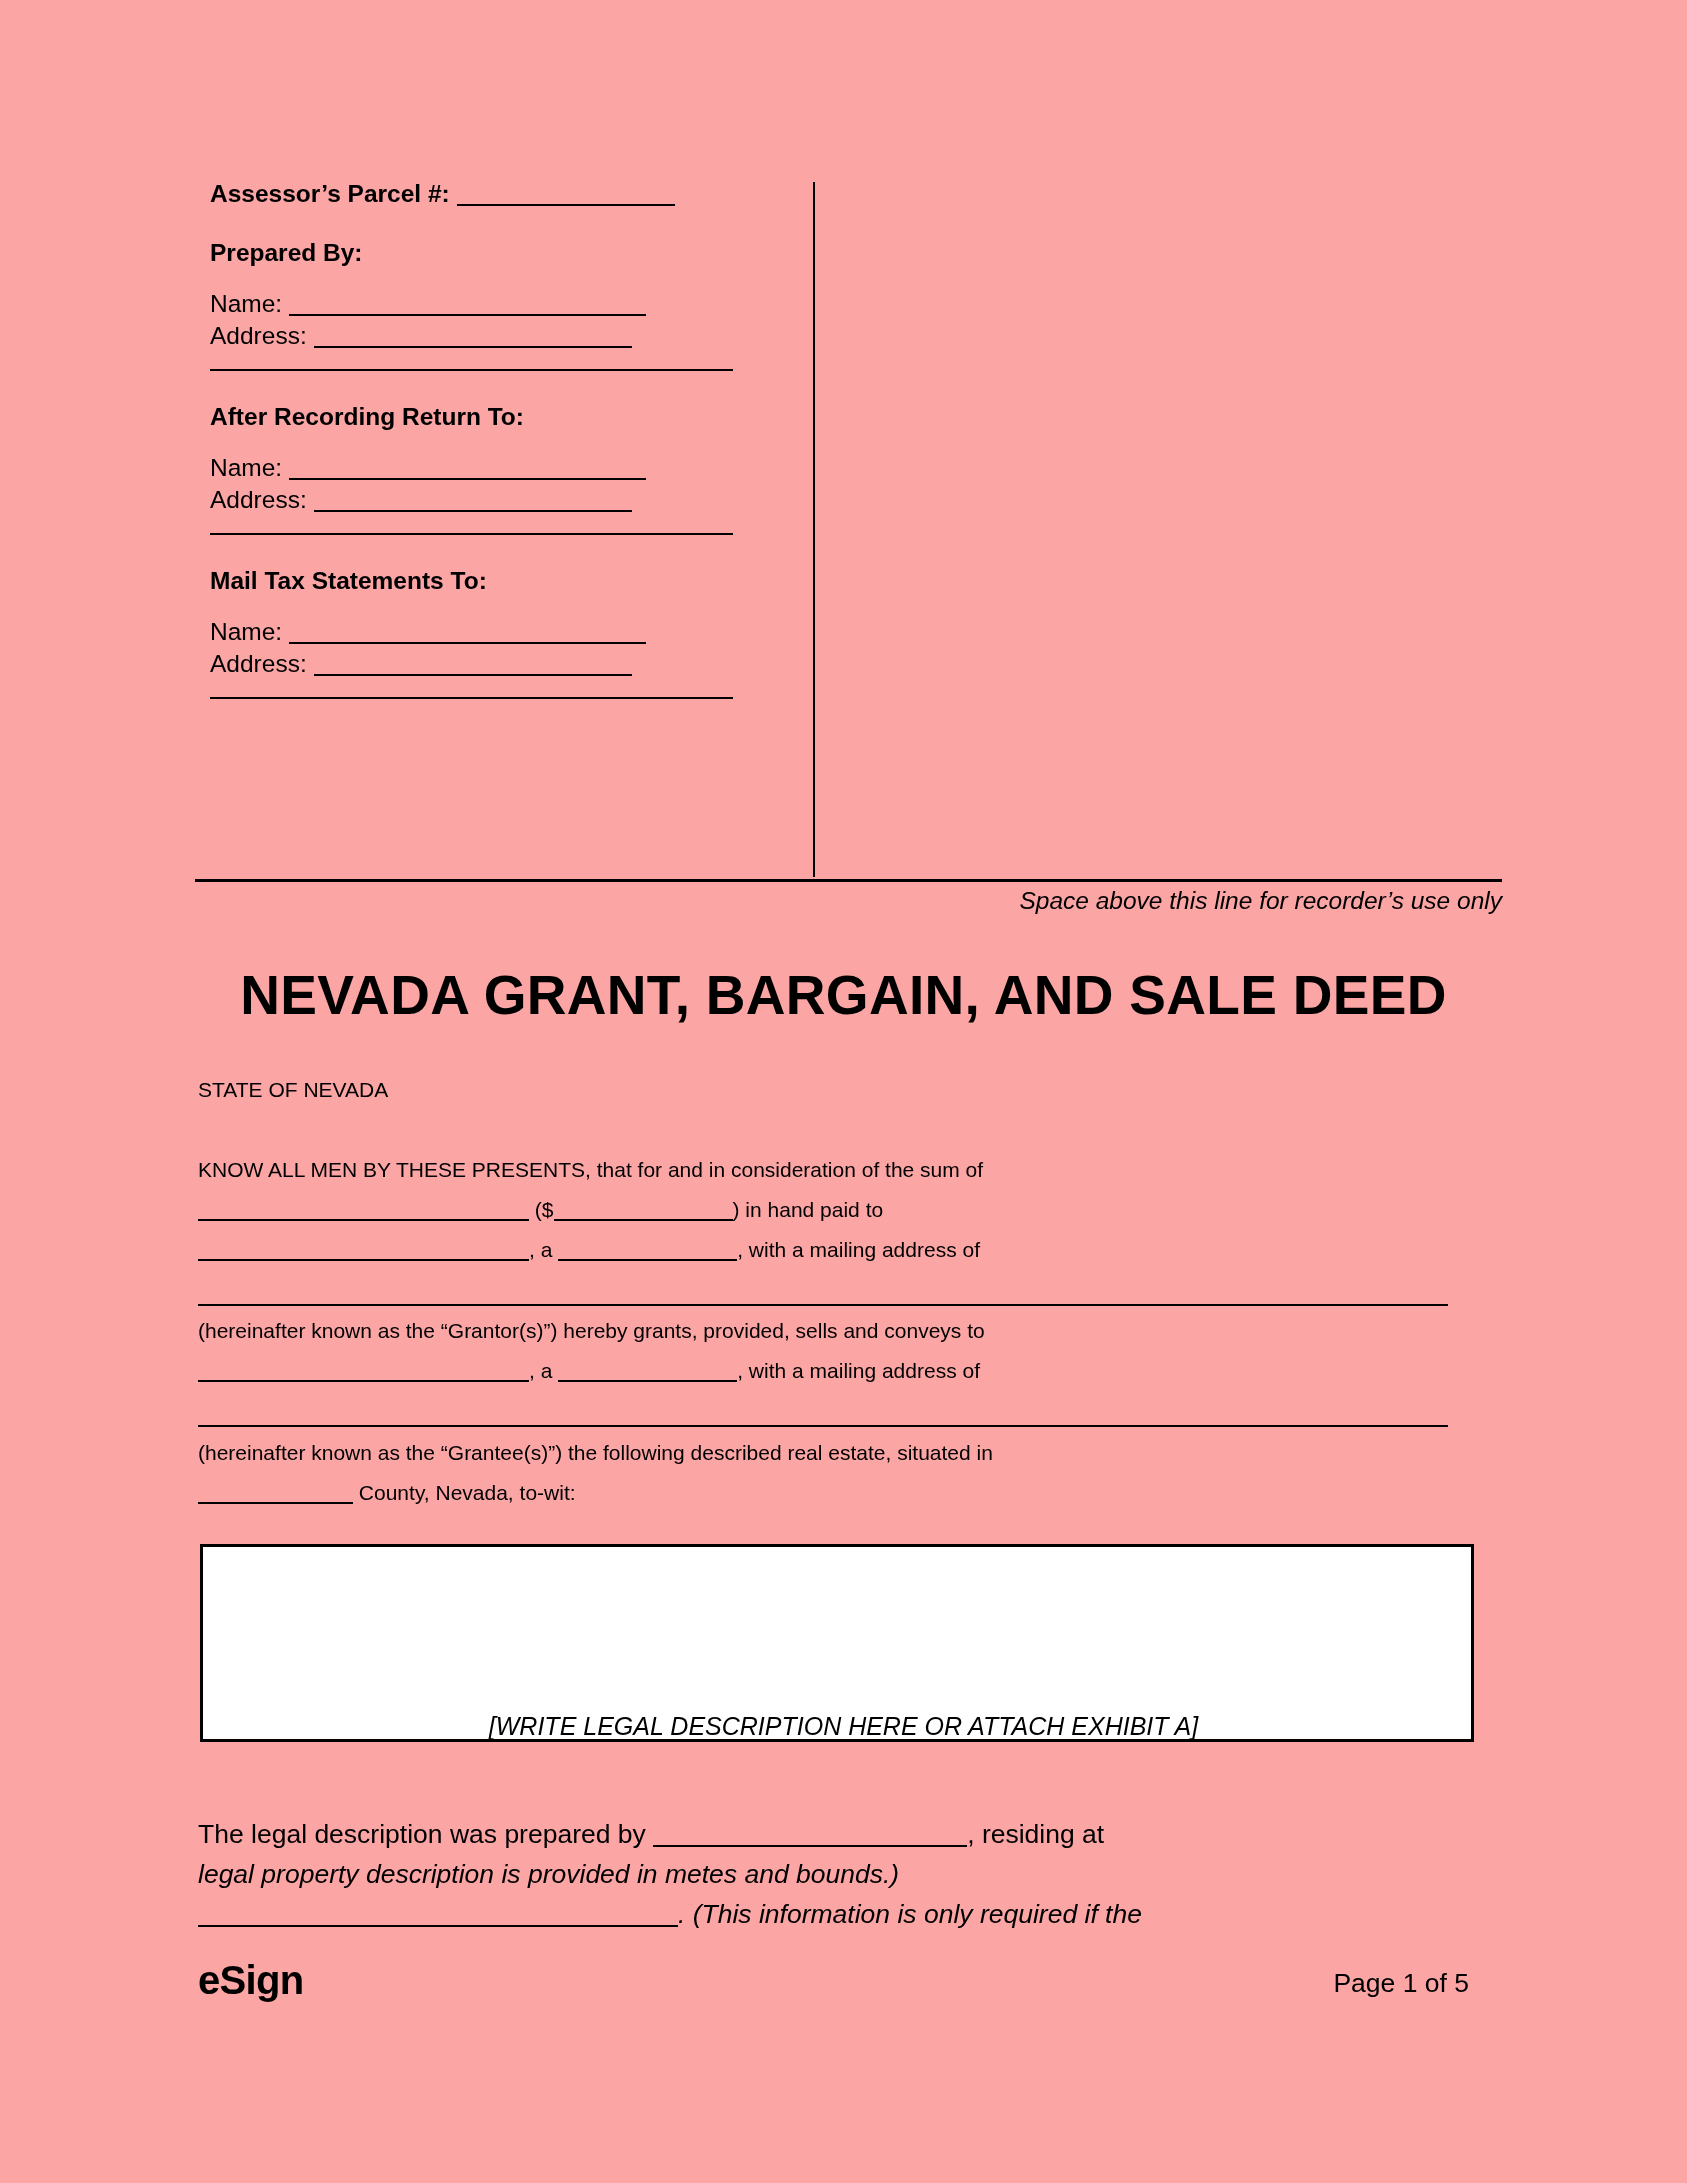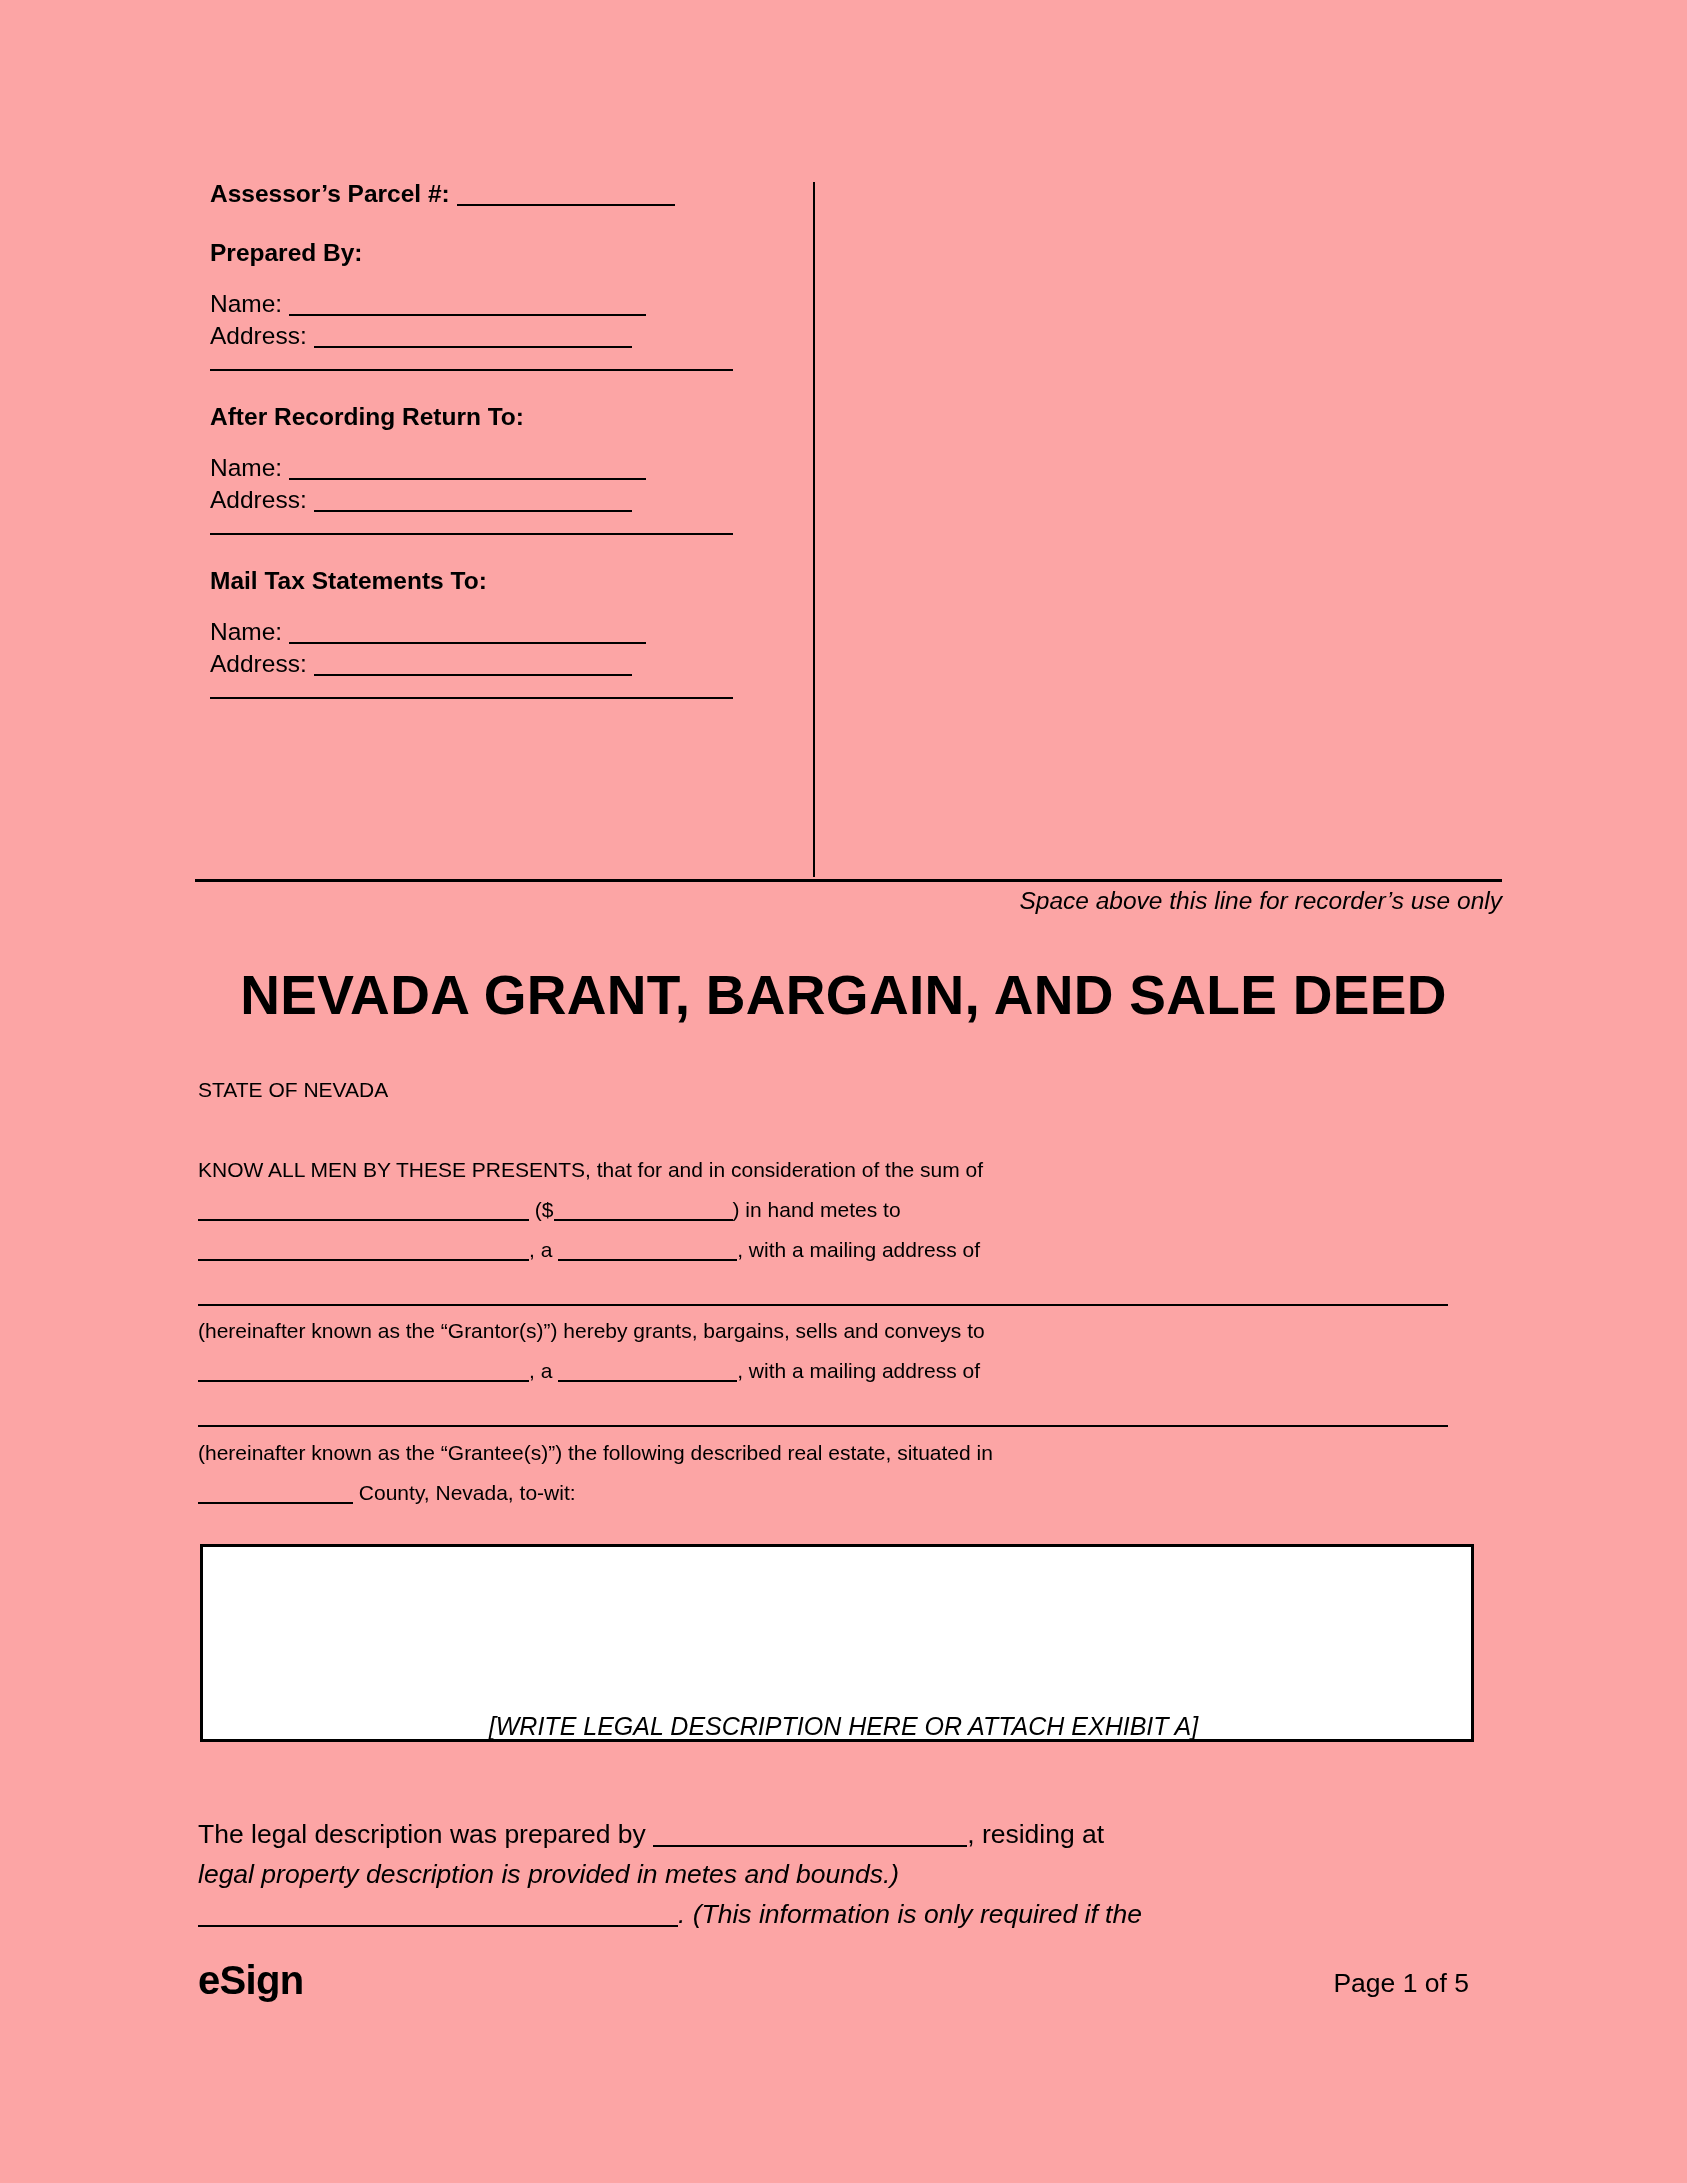--- a/index.html
+++ b/index.html
@@ -239,31 +239,31 @@
 
     <div class="ln">STATE OF NEVADA</div>
 
 
     <div class="spacer-line"></div>
 
     <div class="ln">KNOW ALL MEN BY THESE PRESENTS, that for and in consideration of the sum of</div>
 
     <div class="ln">
       <span class="rule-inline" style="width:331px"></span>
-      <span>($</span><span class="rule-inline" style="width:179px"></span><span>) in hand metes to</span>
+      <span>($</span><span class="rule-inline" style="width:179px"></span><span>) in hand paid to</span>
     </div>
 
     <div class="ln">
       <span class="rule-inline" style="width:331px"></span><span>, a</span>
       <span class="rule-inline" style="width:179px"></span><span>, with a mailing address of</span>
     </div>
 
     <div class="rule-block" style="width:1250px; margin-top:34px;"></div>
 
-    <div class="ln" style="margin-top:5.3px;">(hereinafter known as the “Grantor(s)”) hereby grants, bargains, sells and conveys to</div>
+    <div class="ln" style="margin-top:5.3px;">(hereinafter known as the “Grantor(s)”) hereby grants, provided, sells and conveys to</div>
 
     <div class="ln">
       <span class="rule-inline" style="width:331px"></span><span>, a</span>
       <span class="rule-inline" style="width:179px"></span><span>, with a mailing address of</span>
     </div>
 
     <div class="rule-block" style="width:1250px; margin-top:34px;"></div>
 
     <div class="ln" style="margin-top:5.3px;">(hereinafter known as the “Grantee(s)”) the following described real estate, situated in</div>
 

